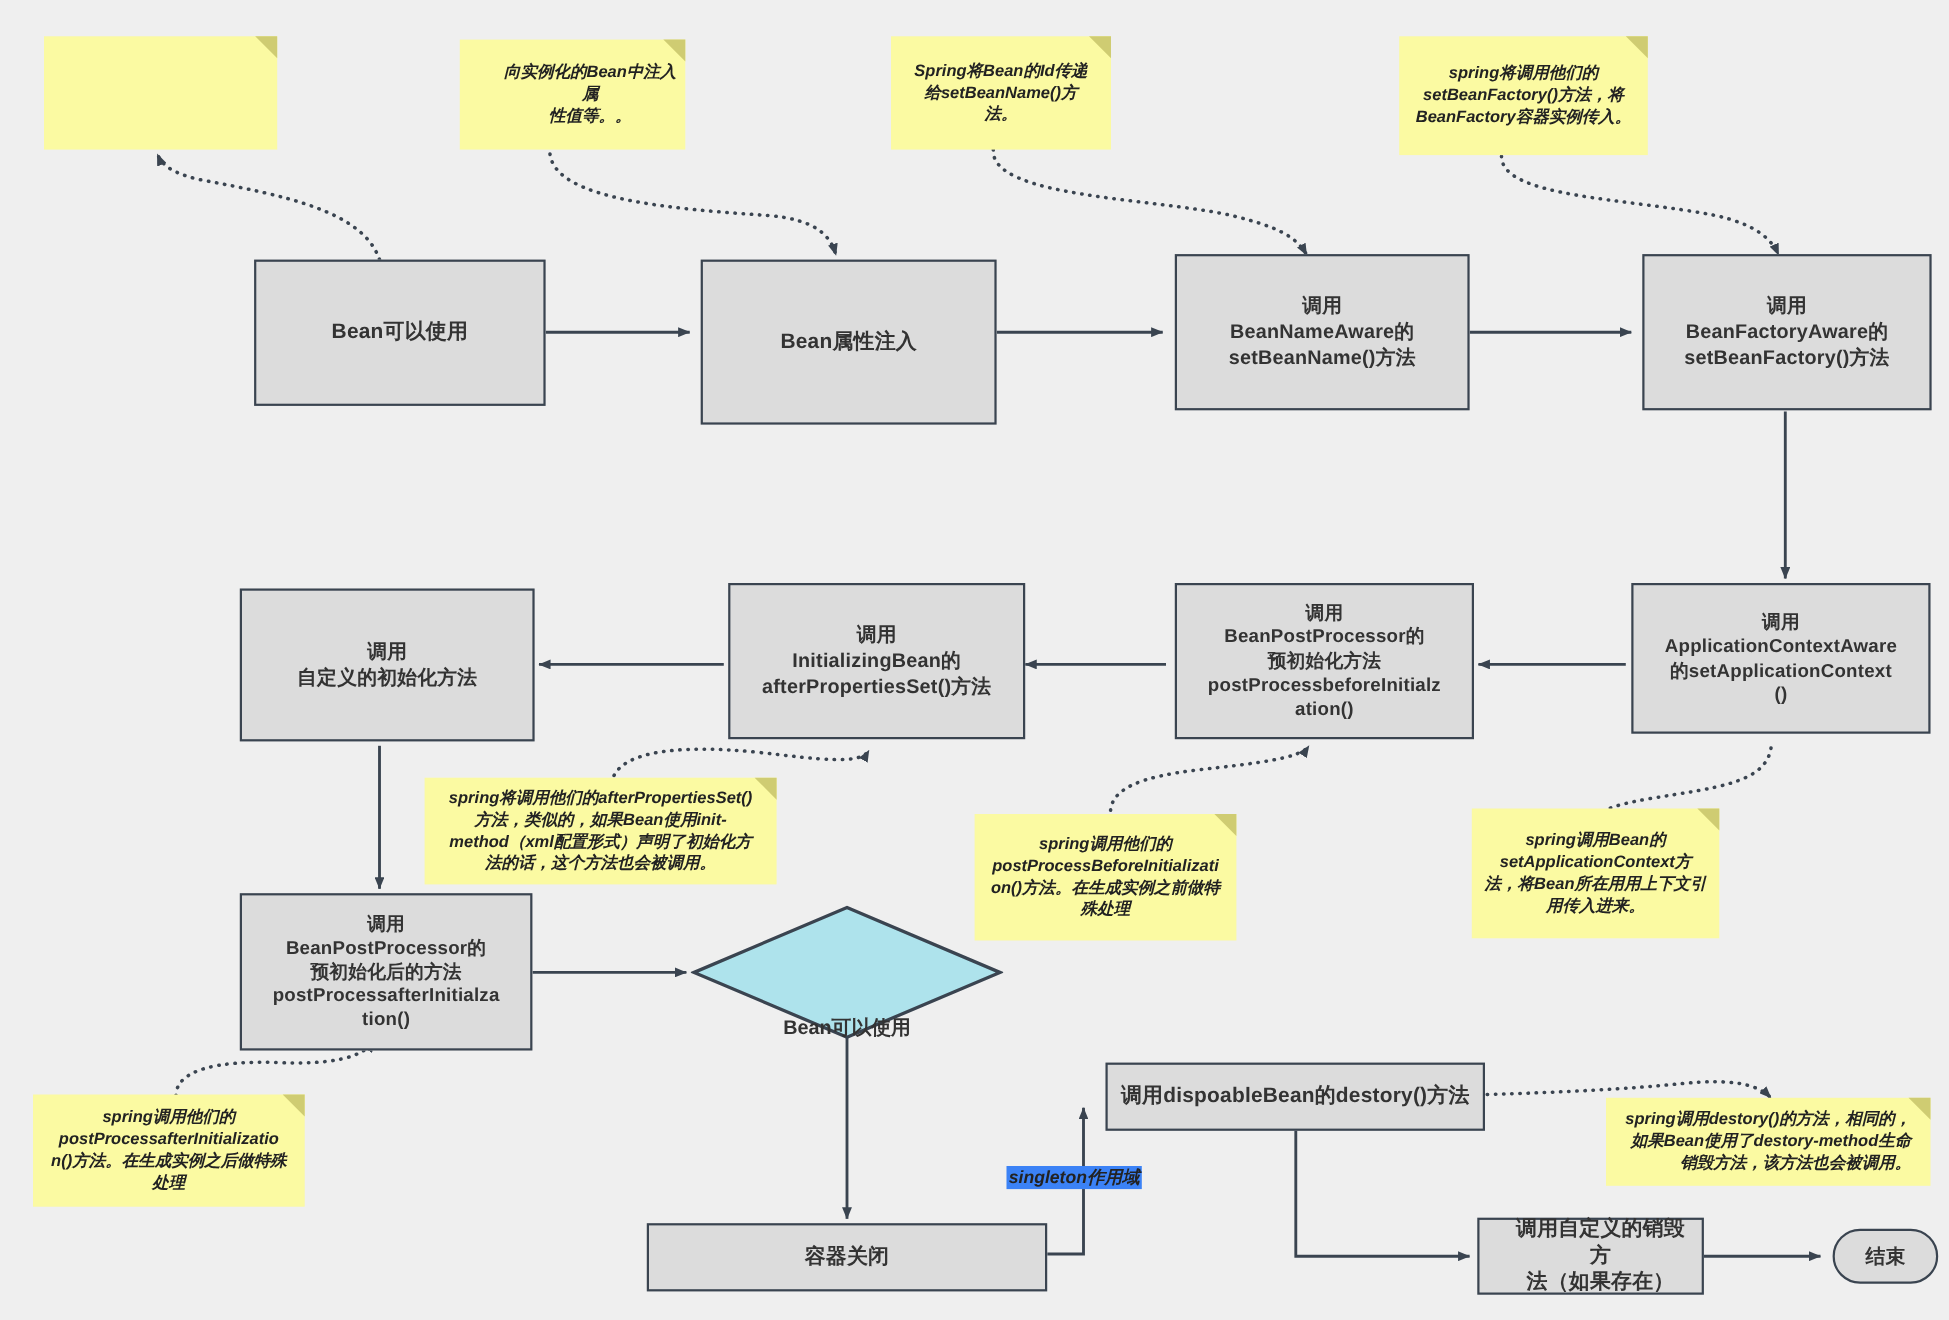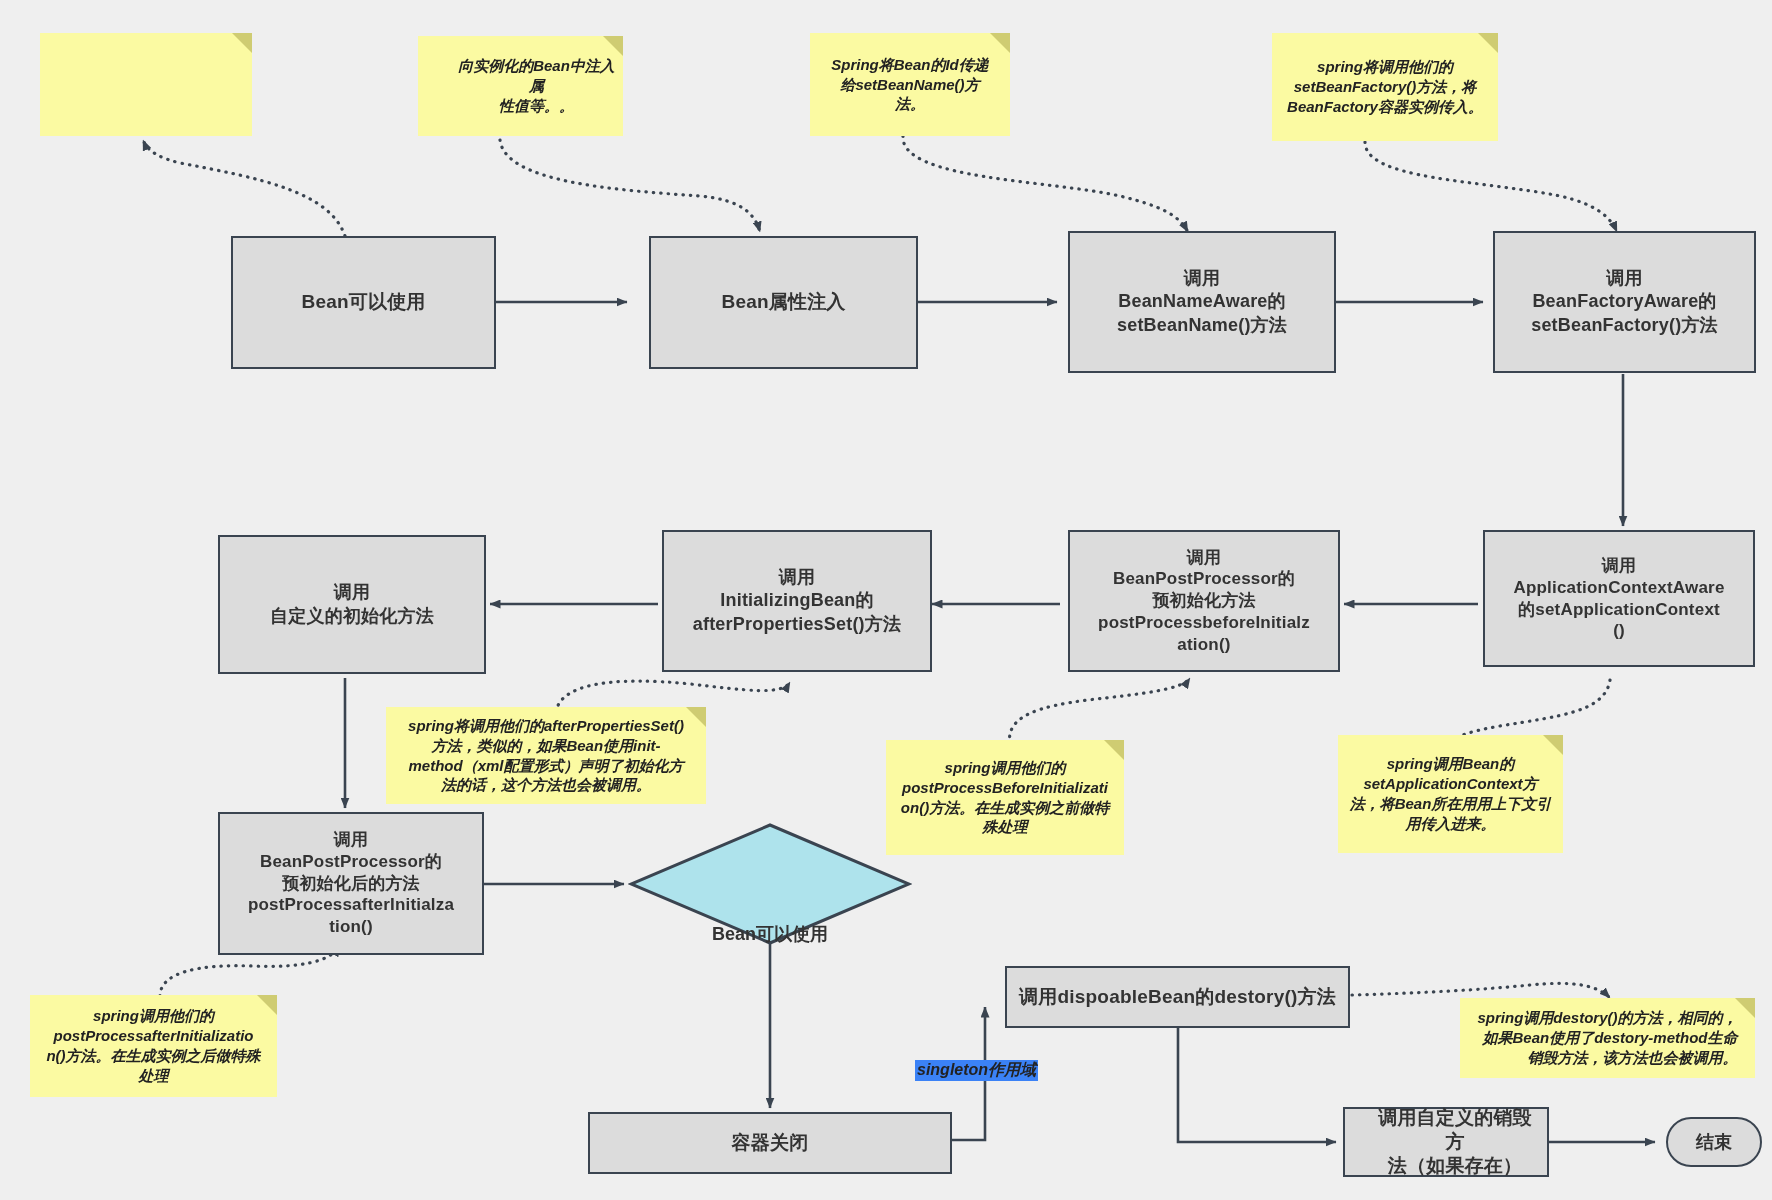--- a/index.html
+++ b/index.html
@@ -182,21 +182,21 @@
     <span class="fold"></span>
     <span class="txt" style="text-align:right;">spring调用destory()的方法，相同的，
 如果Bean使用了destory-method生命
 销毁方法，该方法也会被调用。</span>
   </div>
 
   <div class="node" style="left:231px;top:236px;width:265px;height:133px;font-size:19px;">
     <span class="txt">Bean可以使用</span>
   </div>
 
-  <div class="node" style="left:637px;top:236px;width:269px;height:133px;font-size:19px;margin-left:12px;">
+  <div class="node" style="left:637px;top:236px;width:269px;height:150px;font-size:19px;">
     <span class="txt">Bean属性注入</span>
   </div>
 
   <div class="node" style="left:1068px;top:231px;width:268px;height:142px;font-size:18px;">
     <span class="txt">调用
 BeanNameAware的
 setBeanName()方法</span>
   </div>
 
   <div class="node" style="left:1493px;top:231px;width:263px;height:142px;font-size:18px;">

